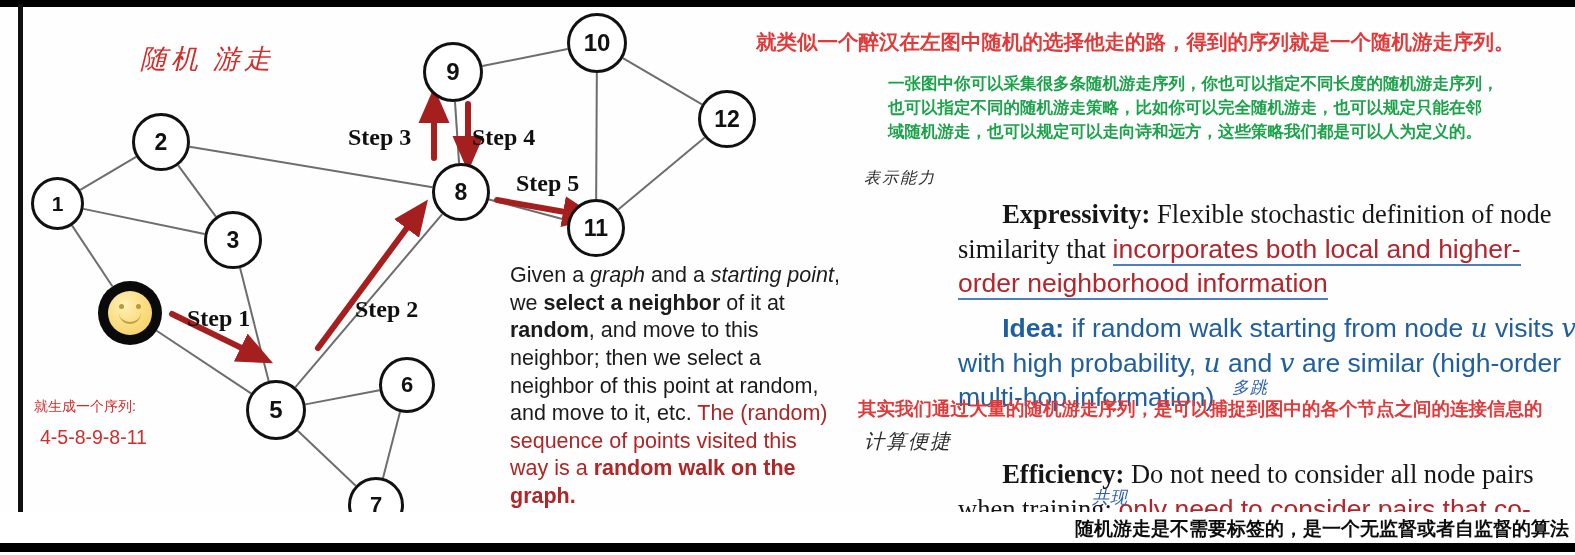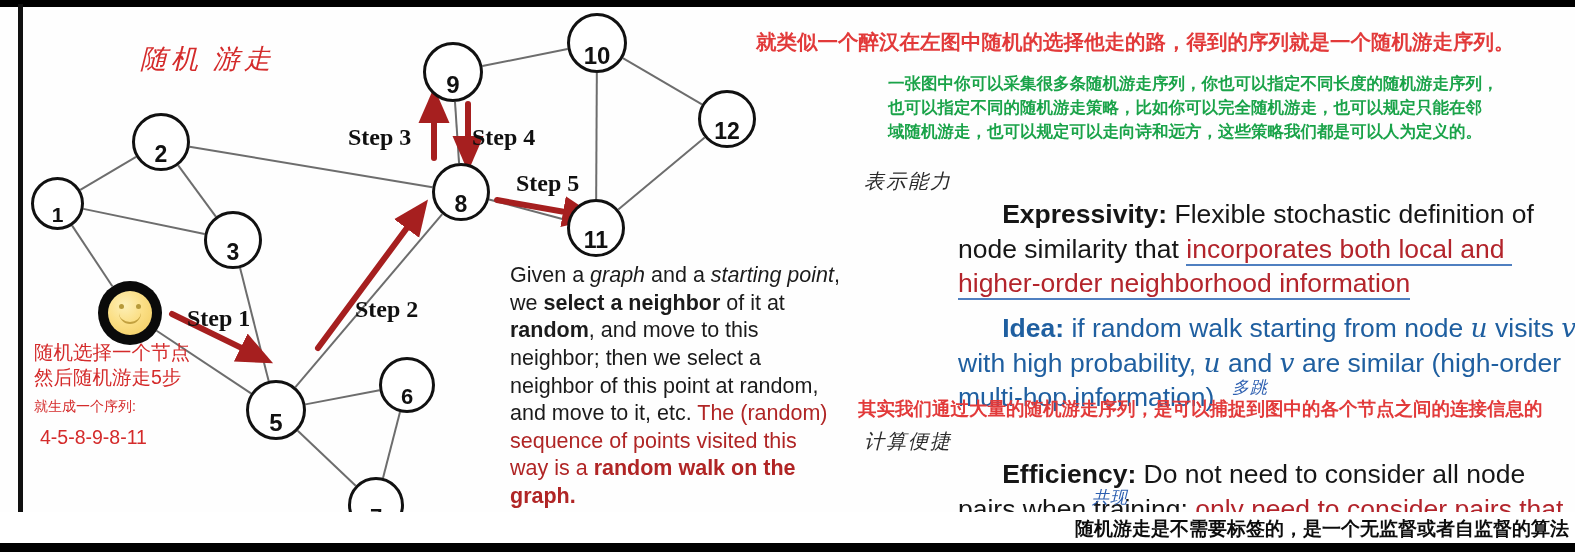--- a/index.html
+++ b/index.html
@@ -6,21 +6,21 @@
   body{font-family:"Liberation Sans",sans-serif;}
   #root{position:relative;width:1575px;height:555px;background:#fefefe;overflow:hidden;}
 
   
   .rule-top{position:absolute;left:0;top:0;width:1575px;height:7px;background:#000;}
   .rule-bottom{position:absolute;left:0;top:543px;width:1575px;height:9px;background:#000;}
   .frame-left{position:absolute;left:18px;top:4px;width:5px;height:540px;background:#111;}
   svg.layer{position:absolute;left:0;top:0;width:1575px;height:555px;overflow:visible;}
 
   .node{position:absolute;border:3px solid #111;border-radius:50%;background:#fff;
-        display:flex;align-items:flex-end;justify-content:center;
+        display:flex;align-items:center;justify-content:center;
         font-weight:bold;color:#111;box-sizing:border-box;}
   .node span{pointer-events:none;}
 
   .smiley{position:absolute;width:64px;height:64px;border-radius:50%;
           background:#0a0a0a;display:flex;align-items:center;justify-content:center;}
   .smiley-face{width:44px;height:44px;border-radius:50%;
           background:radial-gradient(circle at 38% 32%,#fdf0b8 0%,#fbdf86 45%,#f2cb5d 100%);
           position:relative;}
   .eye{position:absolute;width:5px;height:5px;border-radius:50%;background:#b79a3a;top:13px;}
   .eye.l{left:11px;} .eye.r{right:11px;}
@@ -40,21 +40,21 @@
   
   #right-col{position:absolute;left:860px;top:0;width:715px;height:456px;}
   .red-line{position:absolute;color:#e23a3a;font-weight:bold;white-space:nowrap;}
   .green-block{position:absolute;color:#1aa349;font-weight:bold;line-height:1.45;}
   .hand-cn{position:absolute;color:#2b2b2b;font-family:"Liberation Serif",serif;
            font-style:italic;letter-spacing:2px;white-space:nowrap;}
   .hand-blue{position:absolute;color:#2d5fb0;font-family:"Liberation Serif",serif;
              font-style:italic;letter-spacing:1px;white-space:nowrap;}
 
   .big-para{position:absolute;line-height:1.30;white-space:pre-wrap;}
-  .t-black{color:#161616;}
+  .t-black{color:#161616;font-family:Liberation Serif, serif;}
   .t-red{color:#b3242b;}
   .t-blue{color:#1f5fa0;}
   .t-bold{font-weight:bold;}
   .mathi{font-family:"DejaVu Serif",serif;font-style:italic;}
   .ul-blue{border-bottom:2px solid #4f7fc0;}
 
   .caption-bar{position:absolute;left:0;top:512px;width:1575px;height:32px;background:#fff;}
   .caption-txt{position:absolute;right:6px;top:516px;color:#0d0d0d;font-weight:bold;
                font-size:19px;white-space:nowrap;}
 
@@ -155,39 +155,37 @@
   <div id="steps-host">
       <div class="step-label" style="left: 187px; top: 305px; font-size: 24px;">Step 1</div>
       <div class="step-label" style="left: 355px; top: 296px; font-size: 24px;">Step 2</div>
       <div class="step-label" style="left: 348px; top: 124px; font-size: 24px;">Step 3</div>
       <div class="step-label" style="left: 472px; top: 124px; font-size: 24px;">Step 4</div>
       <div class="step-label" style="left: 516px; top: 170px; font-size: 24px;">Step 5</div>
     </div>
 
   <div class="cn-red" style="left:140px;top:42px;font-size:27px;font-family:'Liberation Serif',serif;font-style:italic;letter-spacing:4px;">随机 游走</div>
 
-  <div class="cn-red" style="left:34px;top:340px;font-size:19.5px;">随机选择一个节点
-然后随机游走5步</div>
   <div class="cn-red" style="left:34px;top:398px;font-size:14px;text-align:right;">就生成一个序列:</div>
   <div class="cn-red" style="left:40px;top:425px;font-size:19.5px;">4-5-8-9-8-11</div>
 
   <div class="mid-text">
     <span>Given a </span><i>graph</i><span> and a </span><i>starting point</i><span>, we </span><b>select a neighbor</b><span> of it at </span><b>random</b><span>, and move to this neighbor; then we select a neighbor of this point at random, and move to it, etc.</span>
     <span class="mid-red"><span>The (random) sequence of points visited this way is a </span><b>random walk on the graph.</b></span>
   </div>
 
   <div id="right-col">
 
     <div class="red-line" style="left:-104px;top:28px;font-size:20.5px;">就类似一个醉汉在左图中随机的选择他走的路，得到的序列就是一个随机游走序列。</div>
 
     <div class="green-block" style="left:28px;top:72px;font-size:16.5px;white-space:pre;">一张图中你可以采集很多条随机游走序列，你也可以指定不同长度的随机游走序列，
 也可以指定不同的随机游走策略，比如你可以完全随机游走，也可以规定只能在邻
 域随机游走，也可以规定可以走向诗和远方，这些策略我们都是可以人为定义的。</div>
 
-    <div class="hand-cn" style="left:4px;top:168px;font-size:20px;text-align:center;">表示能力</div>
+    <div class="hand-cn" style="left:4px;top:168px;font-size:16px;text-align:center;">表示能力</div>
 
     <div class="big-para" style="left:98px;top:163px;width:620px;font-size:26.5px;">
       <span class="t-black t-bold">Expressivity:</span><span class="t-black"> Flexible stochastic definition of node similarity that </span><span class="t-red ul-blue">incorporates both local and higher-order neighborhood information</span>
     </div>
 
     <div class="big-para t-blue" style="left:98px;top:277px;width:620px;font-size:26.5px;">
       <span class="t-bold">Idea:</span><span> if random walk starting from node </span><span class="mathi">u</span><span> visits </span><span class="mathi">v</span><span> with high probability, </span><span class="mathi">u</span><span> and </span><span class="mathi">v</span><span> are similar (high-order multi-hop information)</span>
     </div>
 
     <div class="hand-blue" style="left:372px;top:376px;font-size:17px;">多跳</div>

